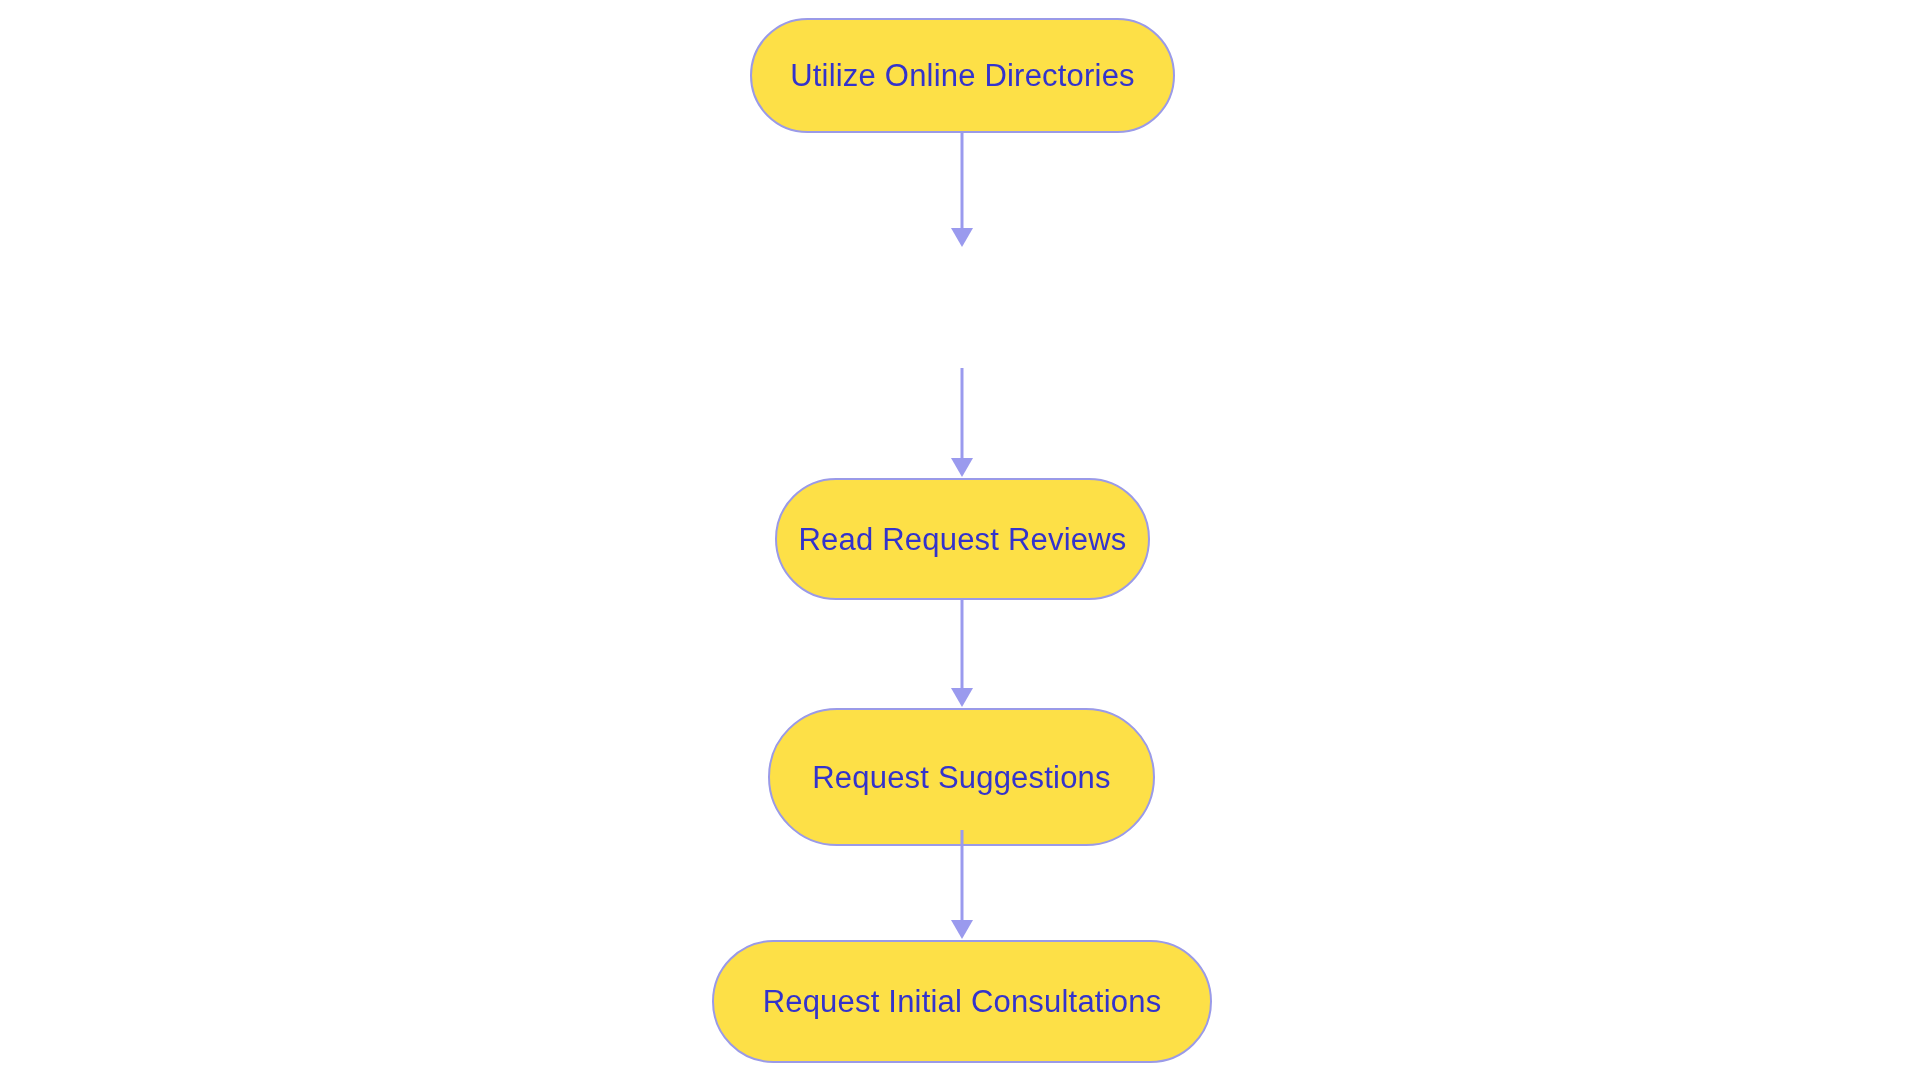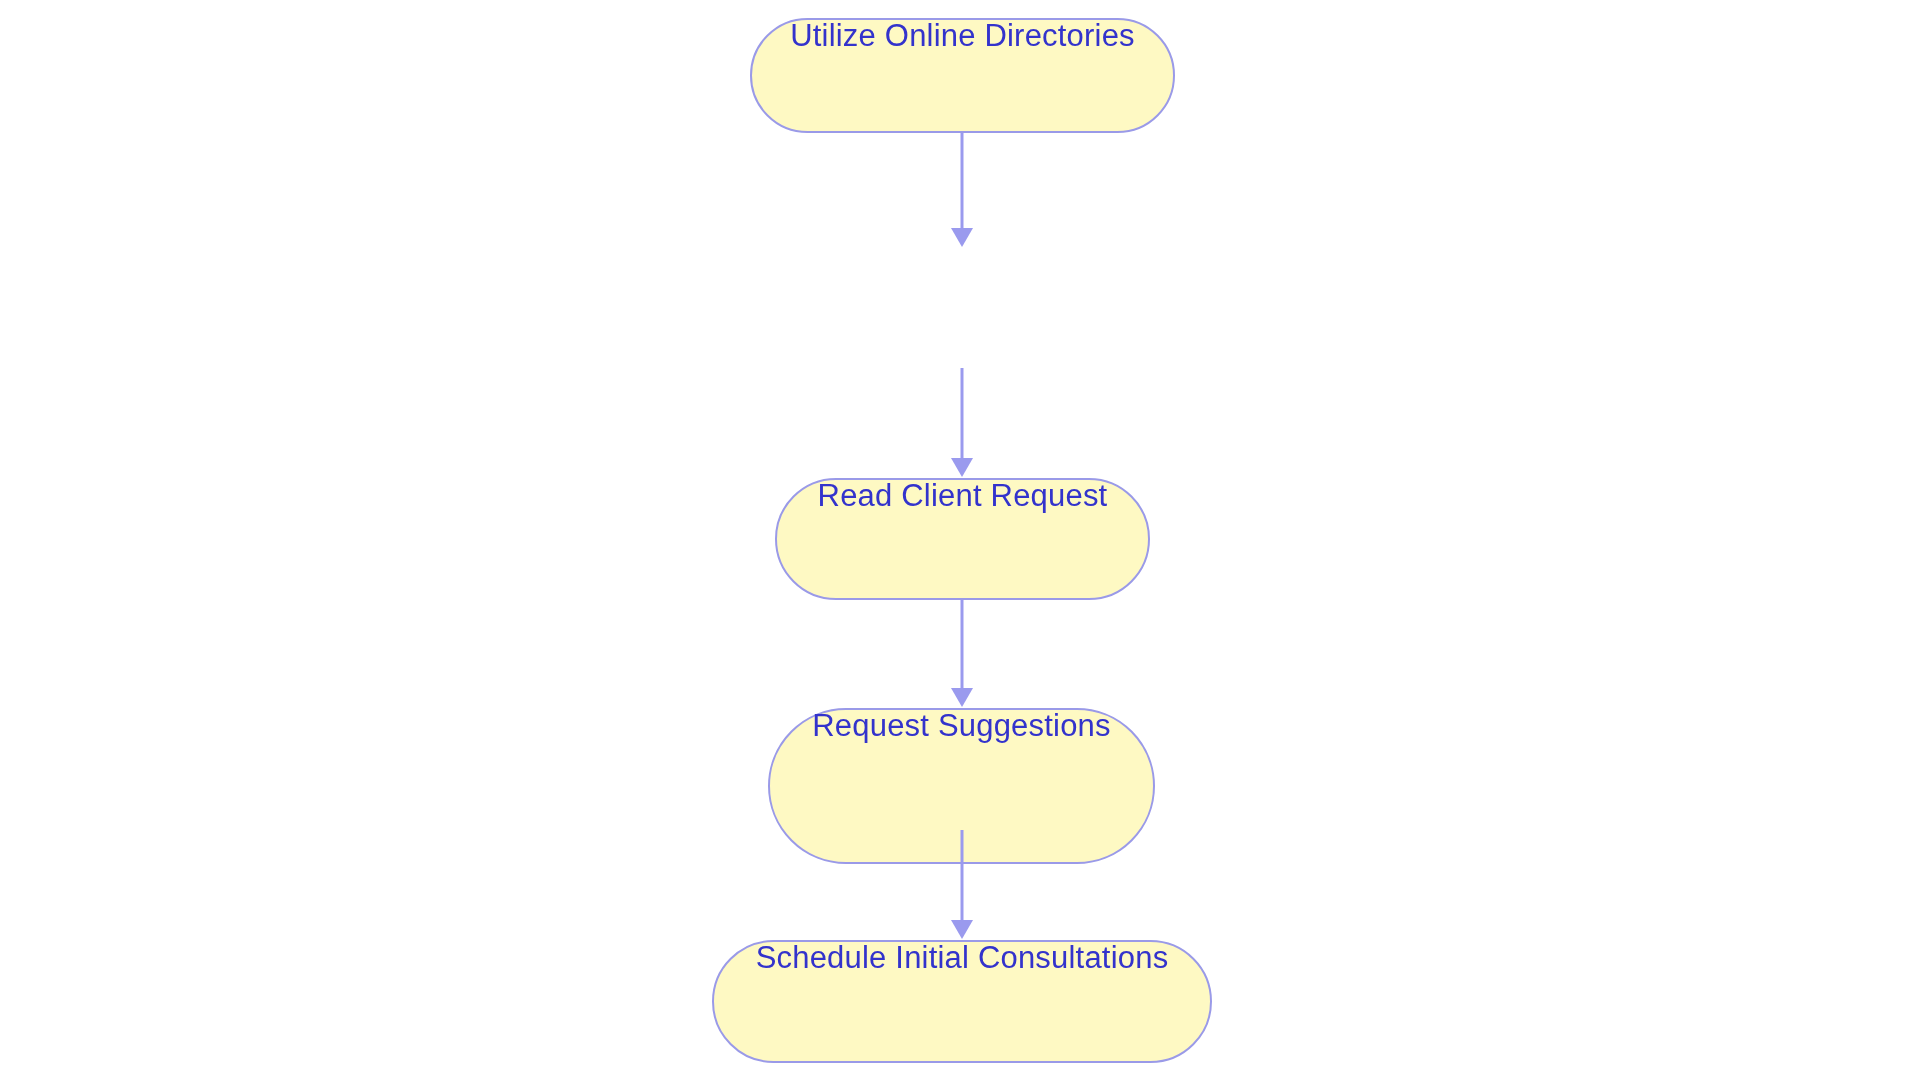--- a/index.html
+++ b/index.html
@@ -21,43 +21,43 @@
   .flow-stack {
     position: absolute;
     left: 0;
     top: 0;
     width: 1920px;
     height: 1083px;
   }
   .node {
     position: absolute;
     box-sizing: border-box;
-    background: #fef9c3;
+    background: #fde047;
     border: 2px solid #9a9ae8;
     border-radius: 999px;
     display: flex;
-    align-items: flex-start;
+    align-items: center;
     justify-content: center;
     color: #3333cc;
     font-family: "Liberation Sans", sans-serif;
     font-size: 31px;
     font-weight: 400;
     letter-spacing: 0.2px;
     white-space: nowrap;
     line-height: 1;
   }
   .node-label {
     display: block;
     color: #3333cc;
   }
   
   .node-1 { left: 750px;  top: 18px;   width: 425px; height: 115px; }
   .node-2 { left: 680px;  top: 248px;  width: 568px; height: 120px; }
   .node-3 { left: 775px;  top: 478px;  width: 375px; height: 122px; }
-  .node-4 { left: 768px;  top: 708px;  width: 387px; height: 156px; }
+  .node-4 { left: 768px;  top: 708px;  width: 387px; height: 138px; }
   .node-5 { left: 712px;  top: 940px;  width: 500px; height: 123px; }
 
   .connector {
     position: absolute;
     width: 40px;
     left: 942px;
   }
   .connector svg {
     display: block;
     width: 40px;
@@ -88,21 +88,21 @@
 
 
     <div class="connector conn-2">
       <svg viewBox="0 0 40 110" preserveAspectRatio="none" aria-hidden="true">
         <line x1="20" y1="0" x2="20" y2="92" stroke="#9a9aee" stroke-width="3"></line>
         <polygon points="20,109 9,90 31,90" fill="#9a9aee"></polygon>
       </svg>
     </div>
 
     <div class="node node-3">
-      <span class="node-label">Read Client Request</span>
+      <span class="node-label">Read Request Reviews</span>
     </div>
 
     <div class="connector conn-3">
       <svg viewBox="0 0 40 108" preserveAspectRatio="none" aria-hidden="true">
         <line x1="20" y1="0" x2="20" y2="90" stroke="#9a9aee" stroke-width="3"></line>
         <polygon points="20,107 9,88 31,88" fill="#9a9aee"></polygon>
       </svg>
     </div>
 
     <div class="node node-4">
@@ -110,17 +110,17 @@
     </div>
 
     <div class="connector conn-4">
       <svg viewBox="0 0 40 110" preserveAspectRatio="none" aria-hidden="true">
         <line x1="20" y1="0" x2="20" y2="92" stroke="#9a9aee" stroke-width="3"></line>
         <polygon points="20,109 9,90 31,90" fill="#9a9aee"></polygon>
       </svg>
     </div>
 
     <div class="node node-5">
-      <span class="node-label">Schedule Initial Consultations</span>
+      <span class="node-label">Request Initial Consultations</span>
     </div>
 
   </div>
 </div>
 
 </body></html>

